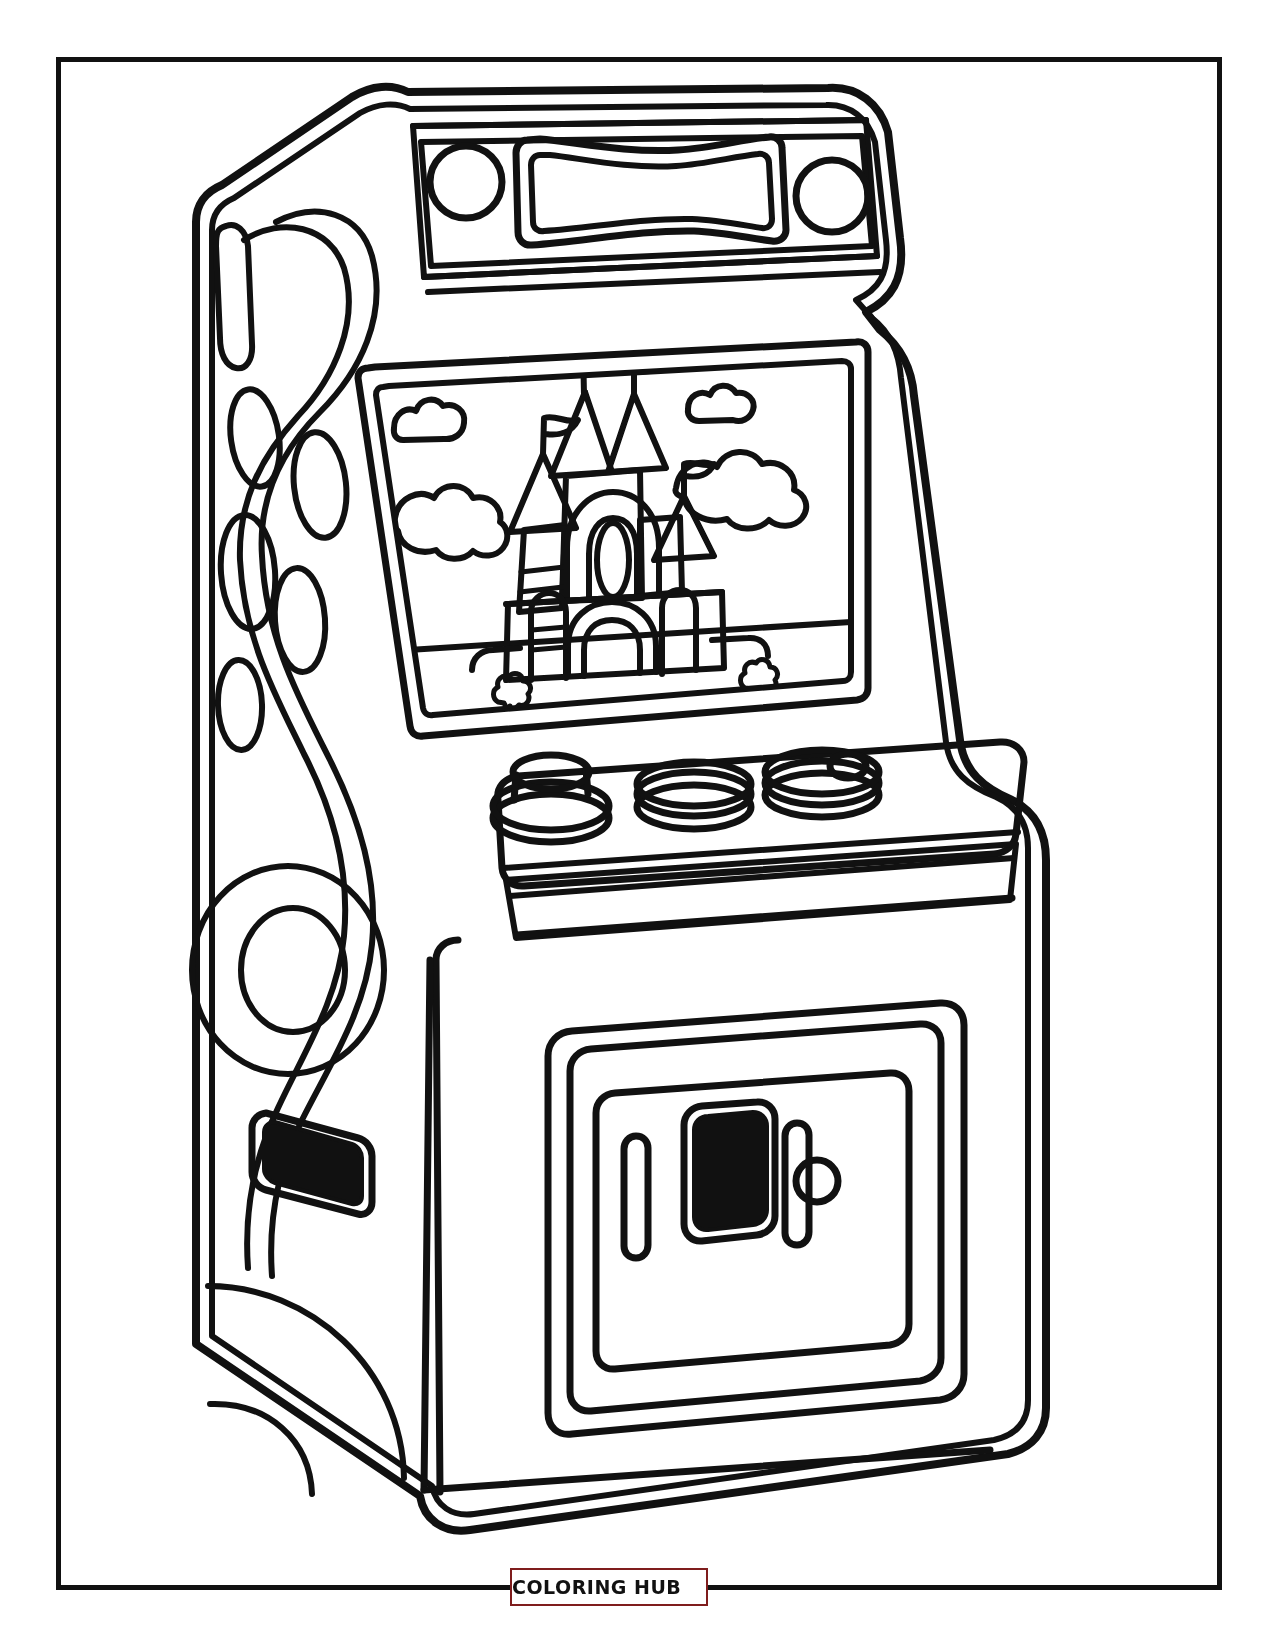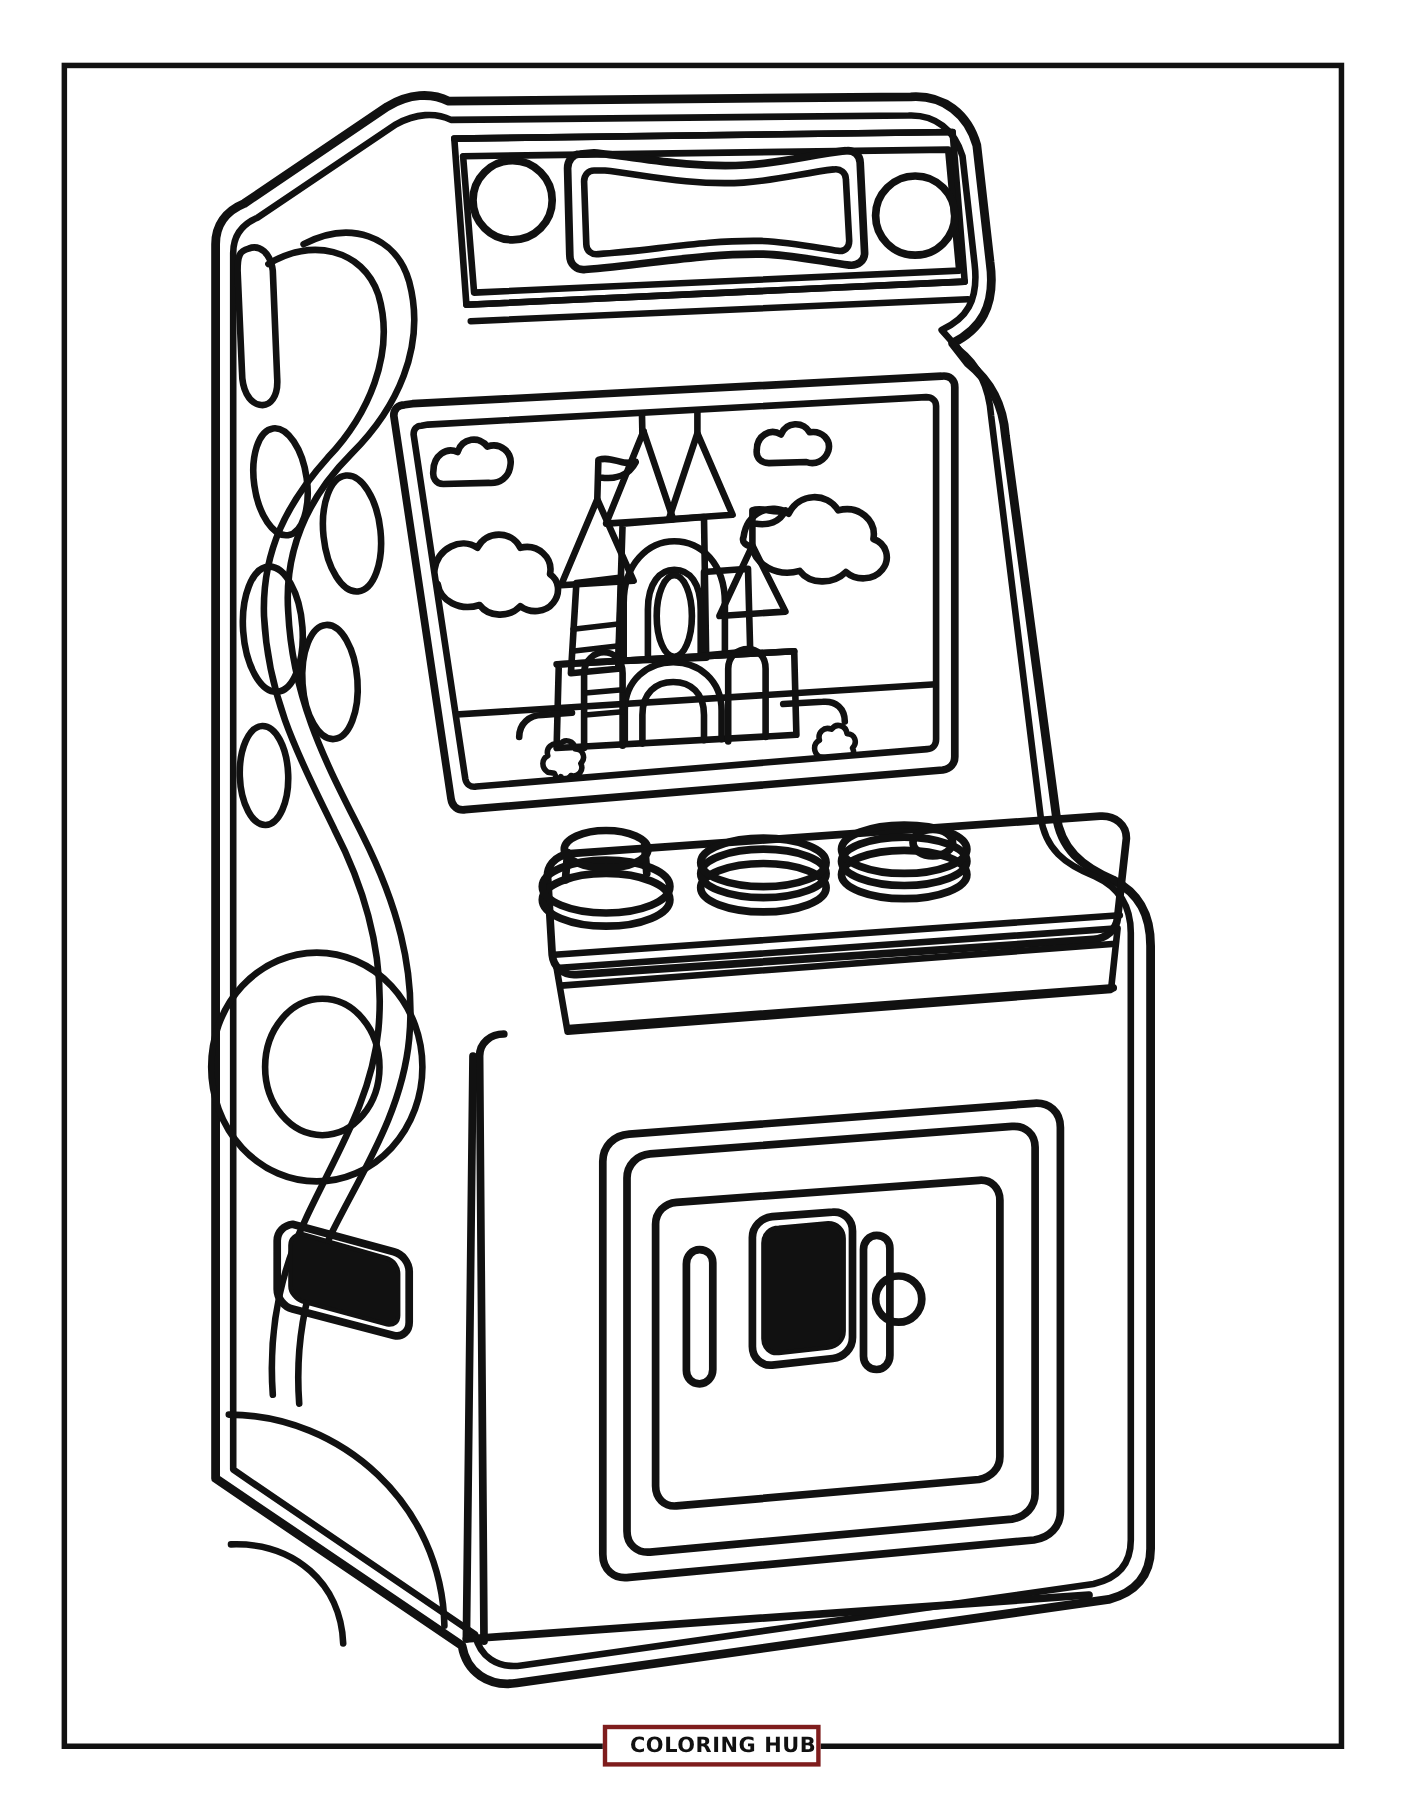--- a/index.html
+++ b/index.html
@@ -25,30 +25,30 @@
   #artboard {
     position: absolute;
     left: 0;
     top: 0;
     width: 1275px;
     height: 1650px;
   }
   
   #logo-badge {
     position: absolute;
-    left: 548px;
+    left: 510px;
     top: 1568px;
     width: 198px;
     height: 38px;
     background: #ffffff;
-    border: 4px solid #7f1d1d;
+    border: 2px solid #7f1d1d;
     box-sizing: border-box;
     display: flex;
     align-items: center;
-    justify-content: flex-end;
+    justify-content: flex-start;
     z-index: 20;
   }
   #logo-badge .logo-text {
     font-family: "DejaVu Sans", sans-serif;
     font-weight: bold;
     font-size: 19px;
     letter-spacing: 0.5px;
     color: #111111;
     line-height: 1;
     white-space: nowrap;

